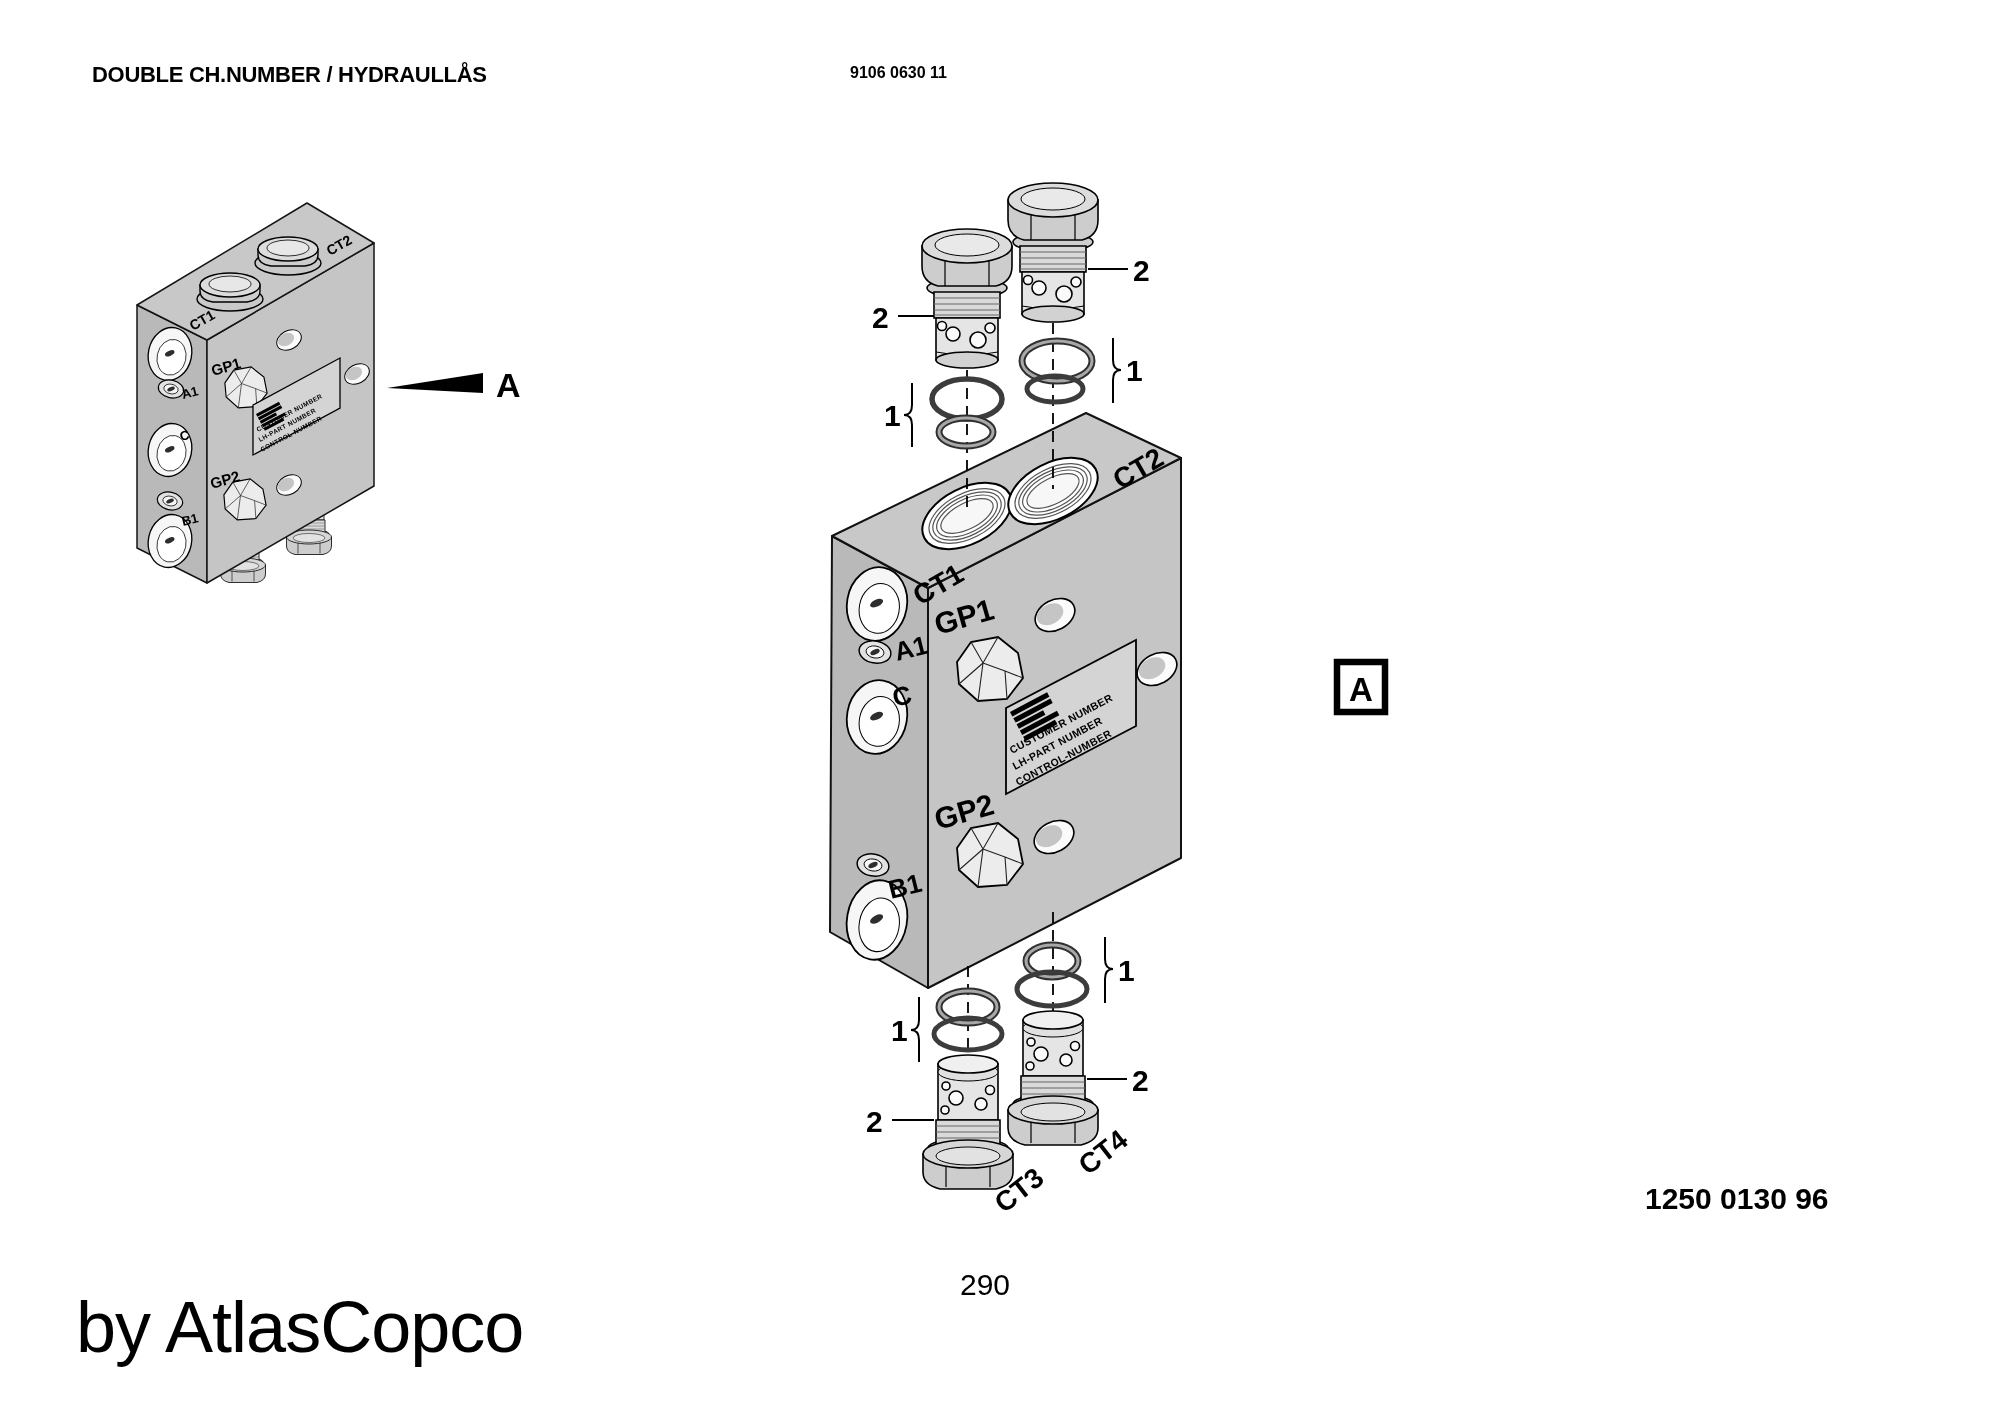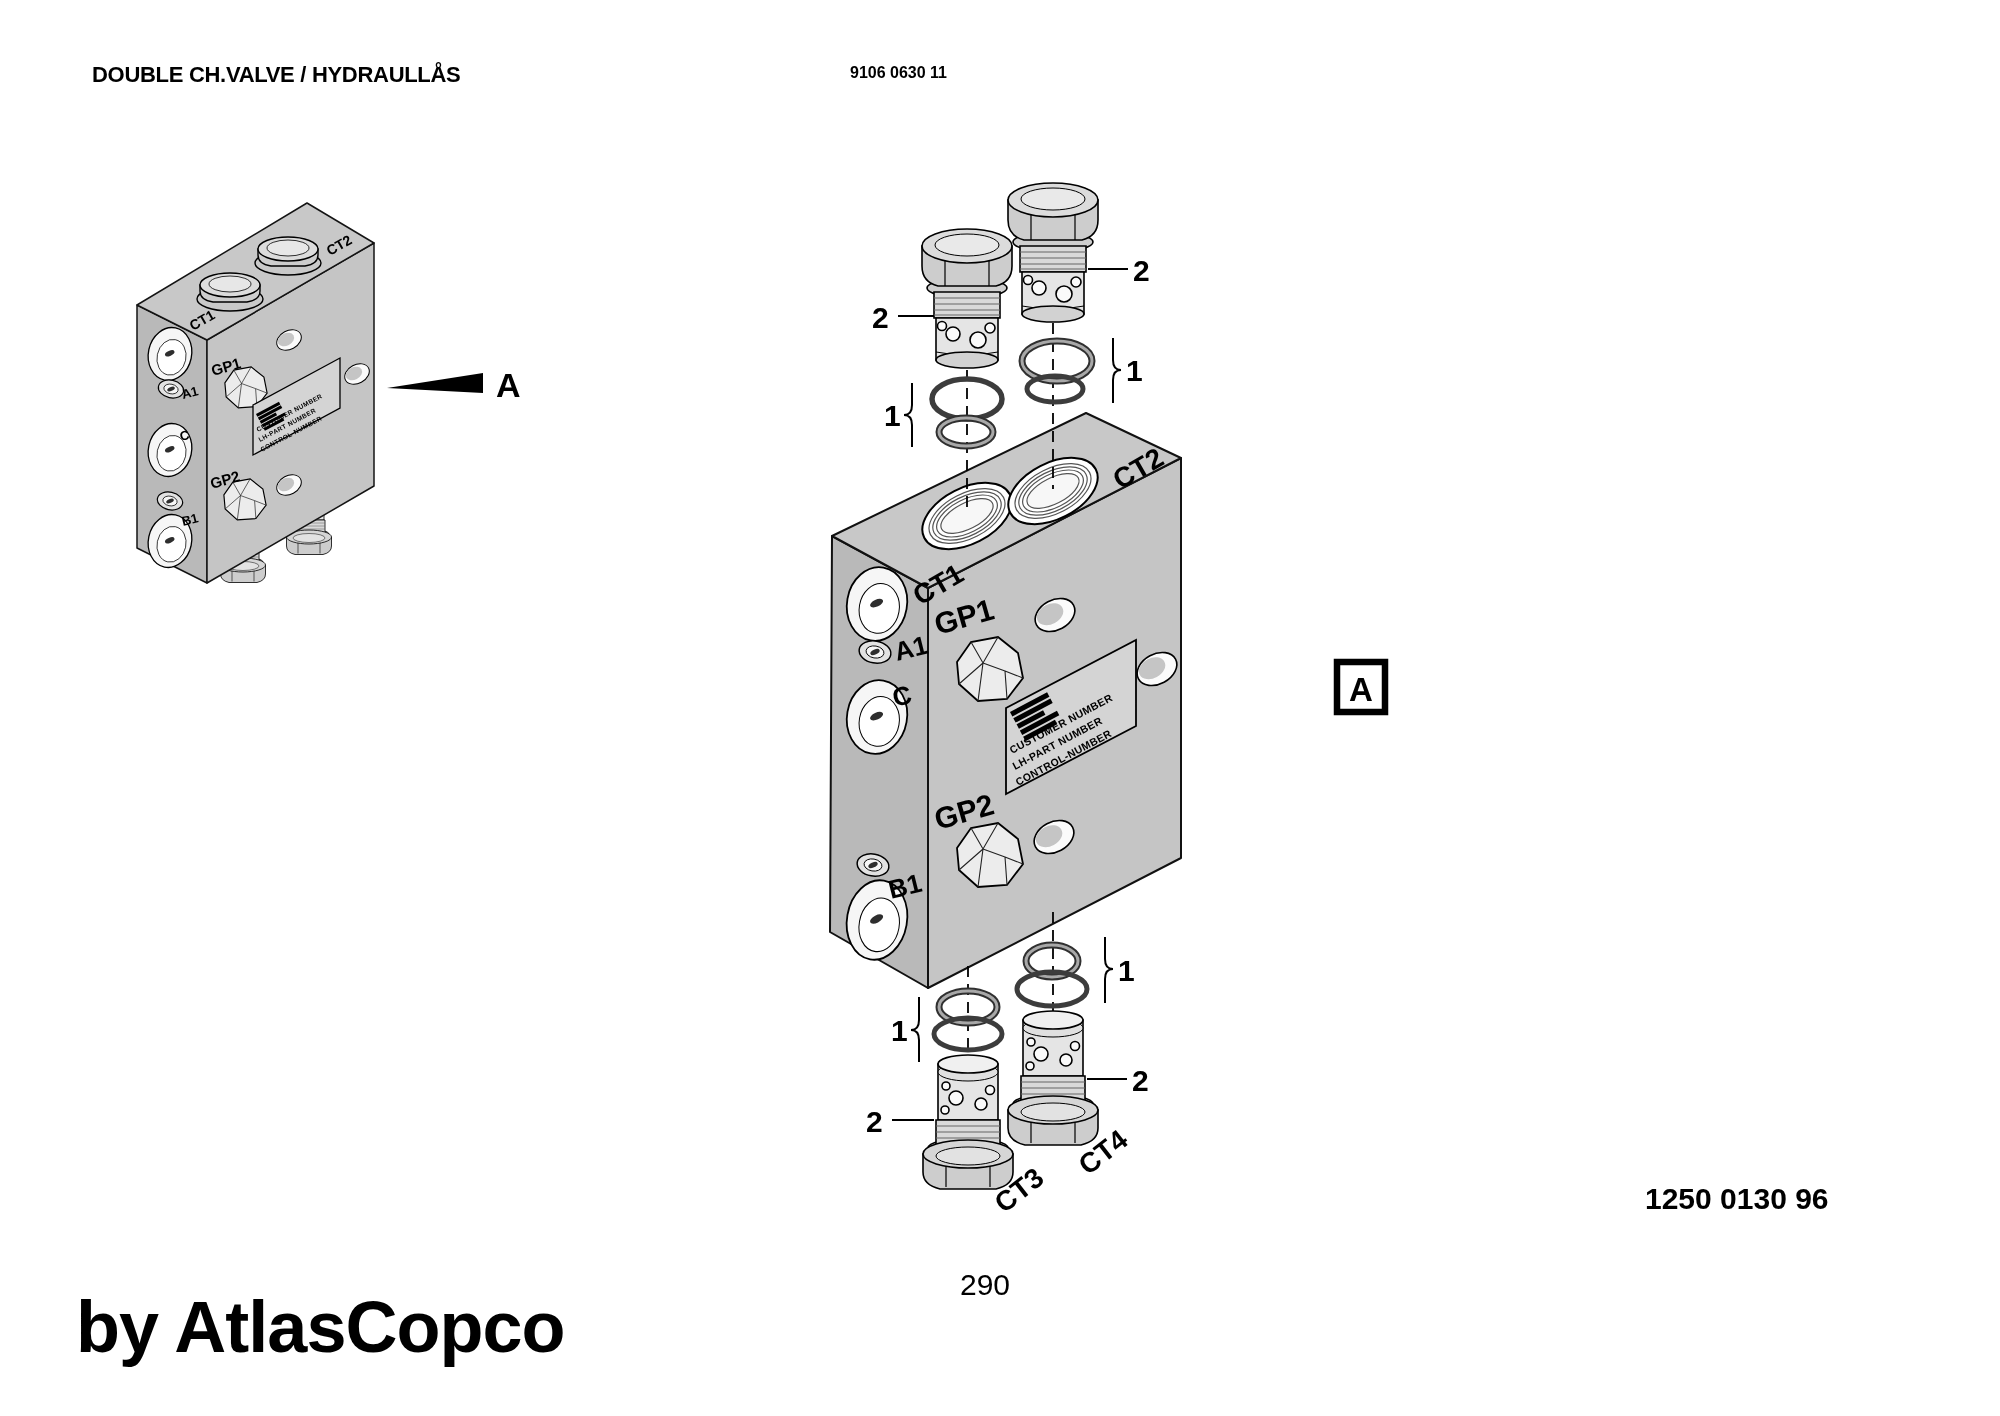--- a/index.html
+++ b/index.html
@@ -3,32 +3,32 @@
 <meta charset="utf-8">
 <style>
   html,body{margin:0;padding:0;background:#fff;}
   #page{position:relative;width:2000px;height:1416px;background:#ffffff;overflow:hidden;
         font-family:"Liberation Sans",sans-serif;color:#000;}
   .hdr{position:absolute;white-space:nowrap;}
   #title{left:92px;top:62px;font-size:22px;font-weight:bold;letter-spacing:-0.3px;}
   #partnum{left:850px;top:64px;font-size:16px;font-weight:bold;}
   #docnum{left:1645px;top:1182px;font-size:30px;font-weight:bold;}
   #pagenum{left:960px;top:1268px;font-size:30px;font-weight:normal;}
-  #brand{left:76px;top:1286px;font-size:72px;font-weight:bold;letter-spacing:-1px;}
+  #brand{left:76px;top:1286px;font-size:72px;font-weight:normal;letter-spacing:-1px;}
   svg{position:absolute;left:0;top:0;}
   text{font-family:"Liberation Sans",sans-serif;fill:#000;}
   .lblB{font-weight:bold;}
   .plateTxt{font-weight:bold;letter-spacing:0.4px;}
 </style>
 </head>
 <body>
 
 <div id="page">
 
-  <div id="title" class="hdr">DOUBLE CH.VALVE / HYDRAULLÅS</div>
+  <div id="title" class="hdr">DOUBLE CH.NUMBER / HYDRAULLÅS</div>
   <div id="partnum" class="hdr">9106 0630 11</div>
   <div id="docnum" class="hdr">1250 0130 96</div>
   <div id="pagenum" class="hdr">290</div>
   <div id="brand" class="hdr">by AtlasCopco</div>
 
   <svg width="2000" height="1416" viewBox="0 0 2000 1416">
     <defs>
 
       <g id="hexplug" stroke="#000" stroke-width="1.8">
         <polygon points="-33,-8 -19,-28 8,-33 28,-17 33,8 17,29 -12,31 -31,14" fill="#ececec"></polygon>

